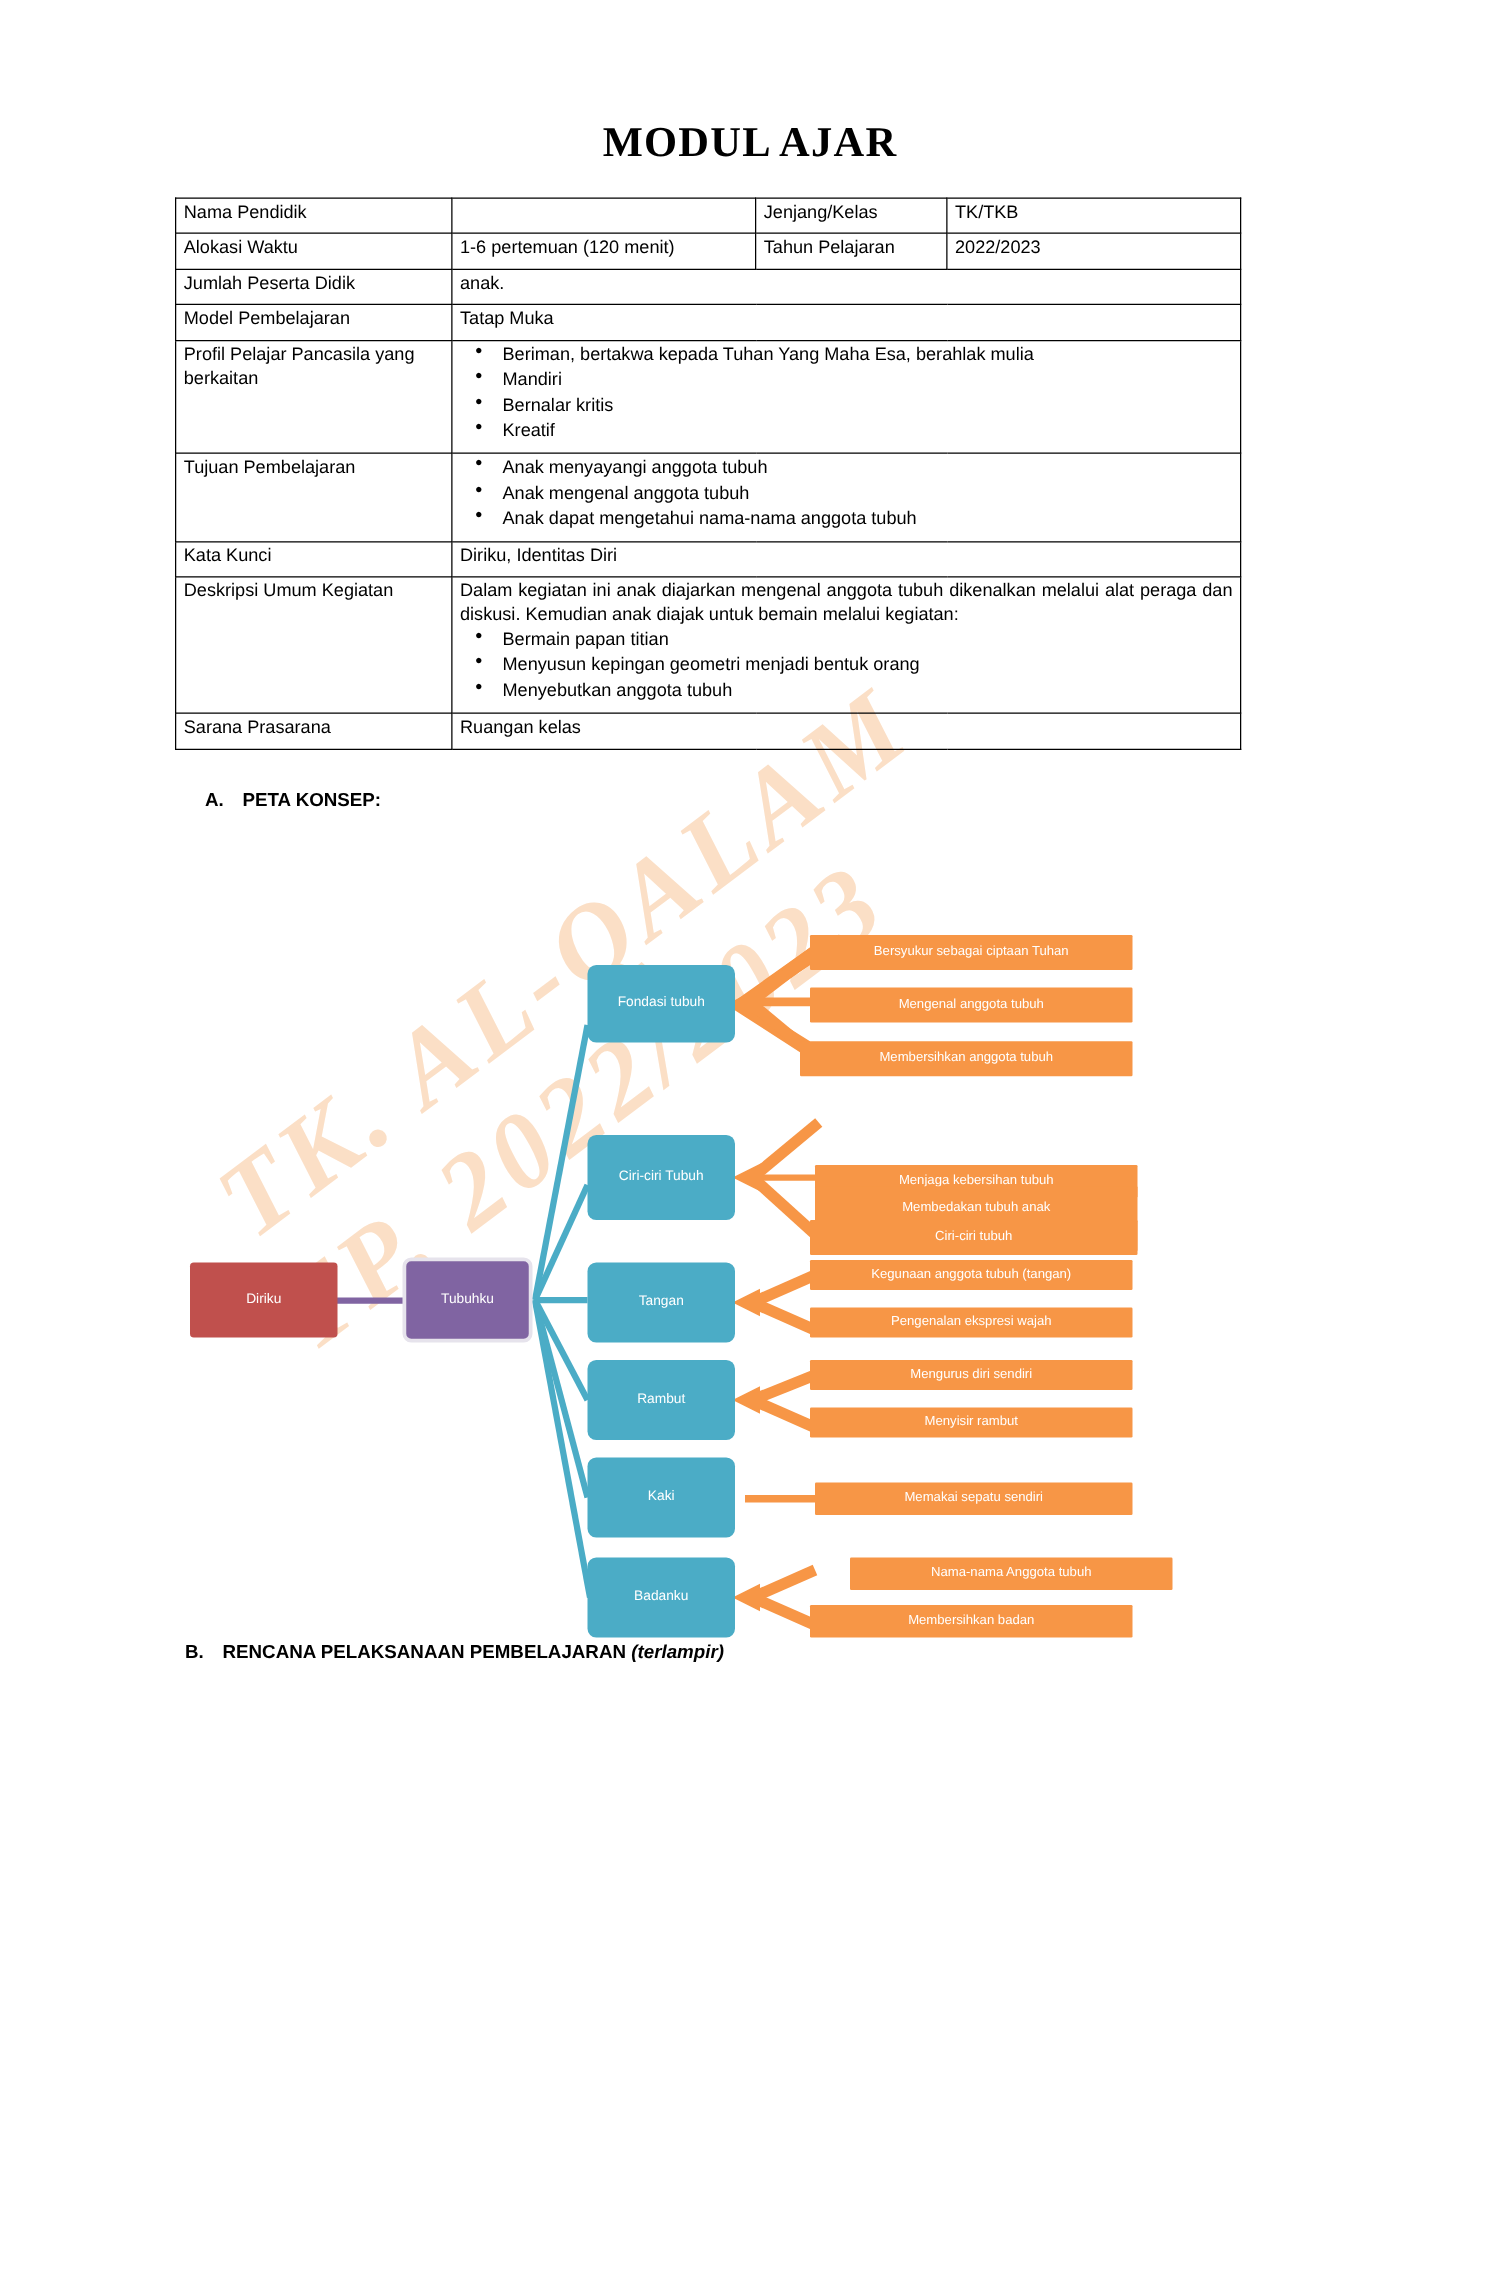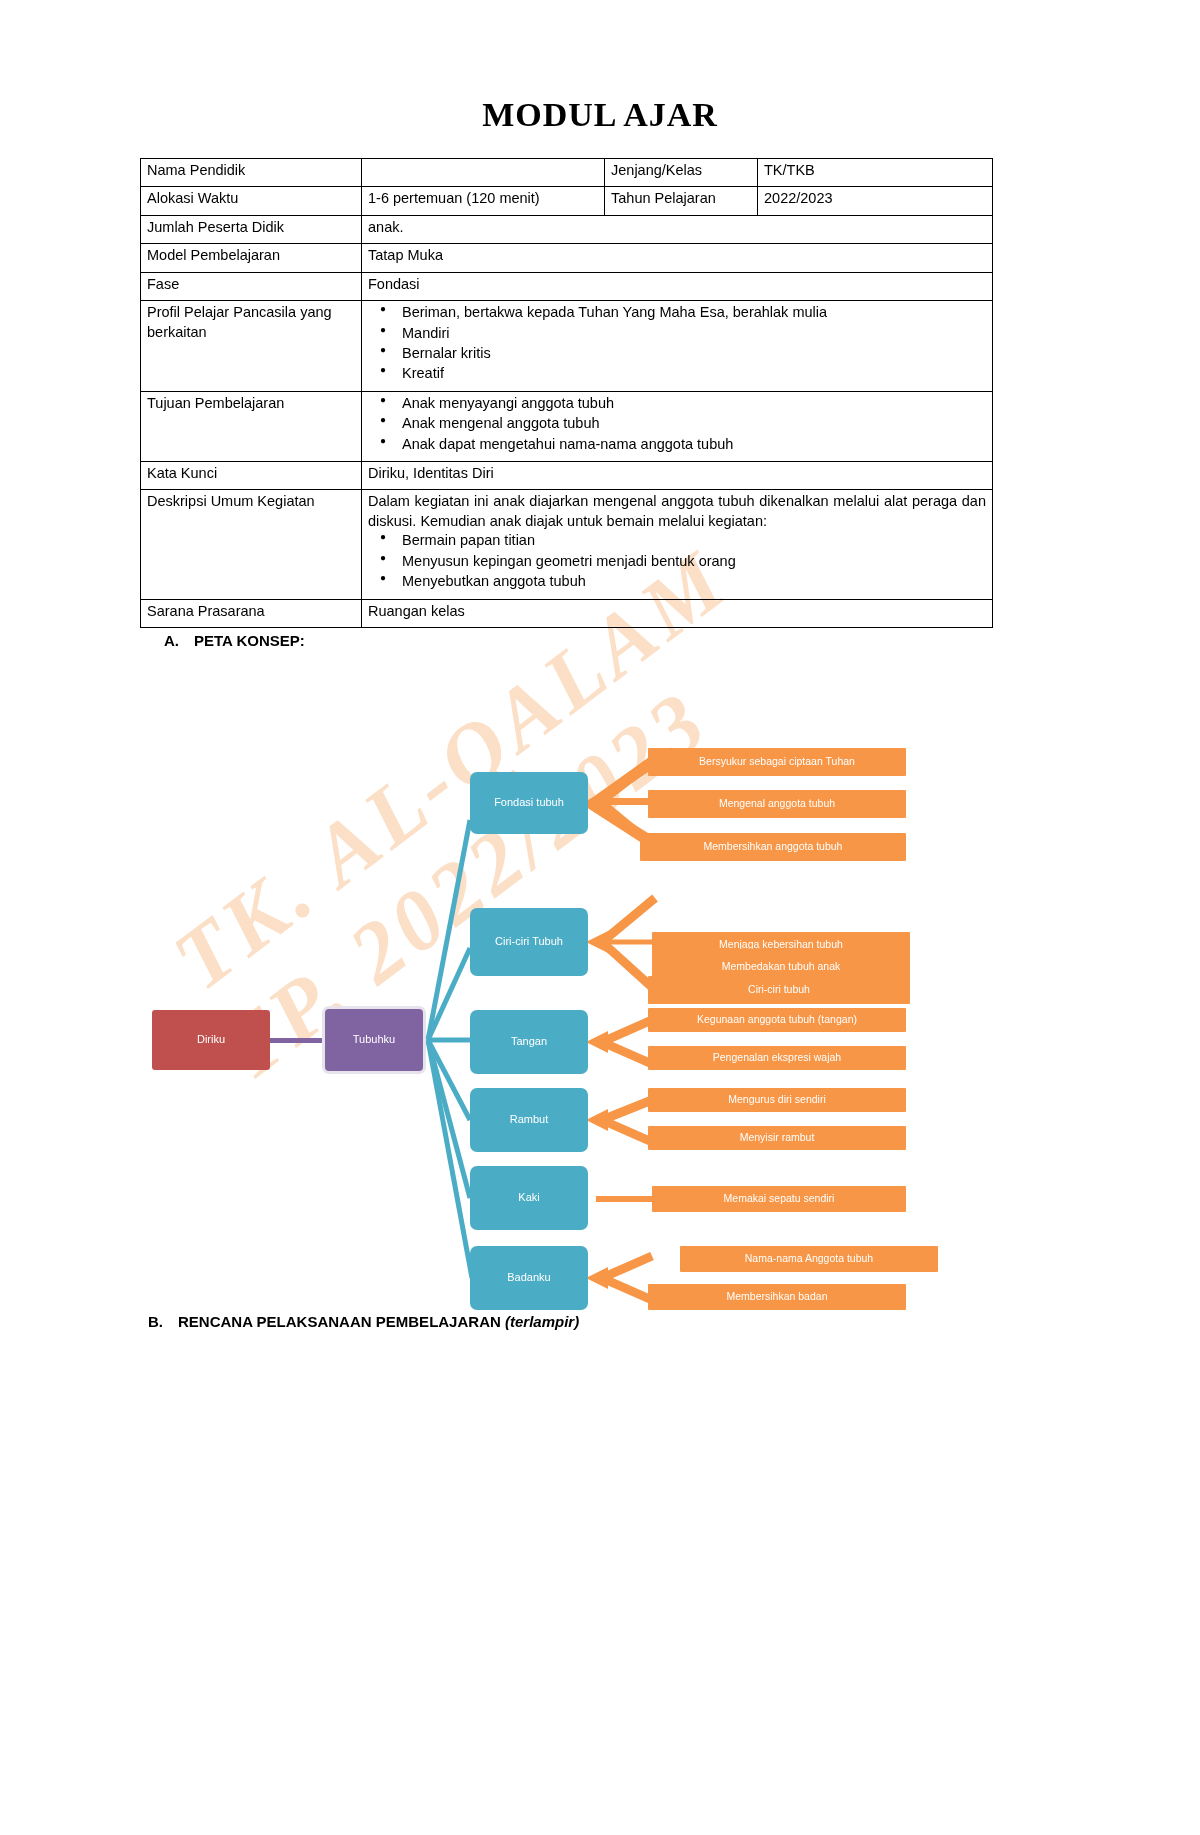--- a/index.html
+++ b/index.html
@@ -192,24 +192,20 @@
         </tr>
         <tr>
           <td class="k">Jumlah Peserta Didik</td>
           <td class="wide indent-anak" colspan="3">anak.</td>
         </tr>
         <tr>
           <td class="k">Model Pembelajaran</td>
           <td class="wide" colspan="3">Tatap Muka</td>
         </tr>
         <tr>
-          <td class="k">Fase</td>
-          <td class="wide" colspan="3">Fondasi</td>
-        </tr>
-        <tr>
           <td class="k">Profil Pelajar Pancasila yang berkaitan</td>
           <td class="wide" colspan="3">
             <ul class="bl">
               <li>Beriman, bertakwa kepada Tuhan Yang Maha Esa, berahlak mulia</li>
               <li>Mandiri</li>
               <li>Bernalar kritis</li>
               <li>Kreatif</li>
             </ul>
           </td>
         </tr>

